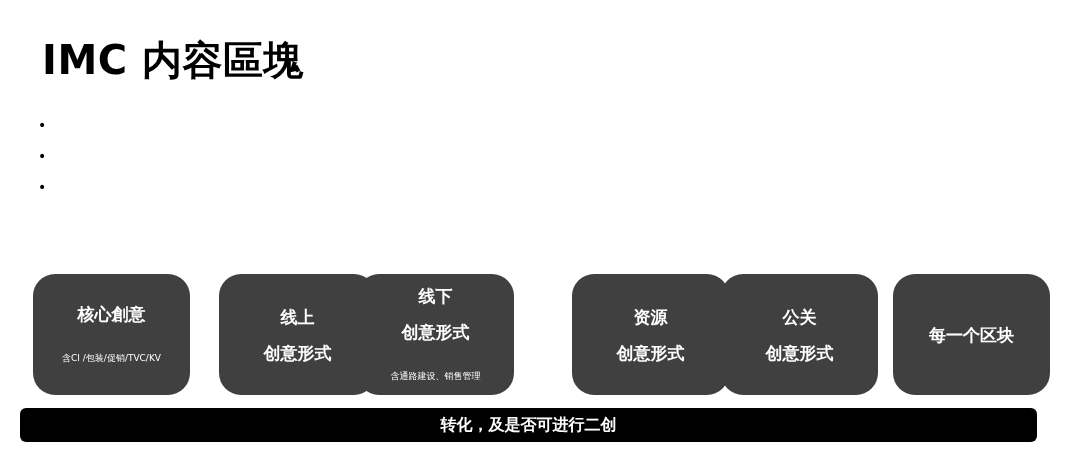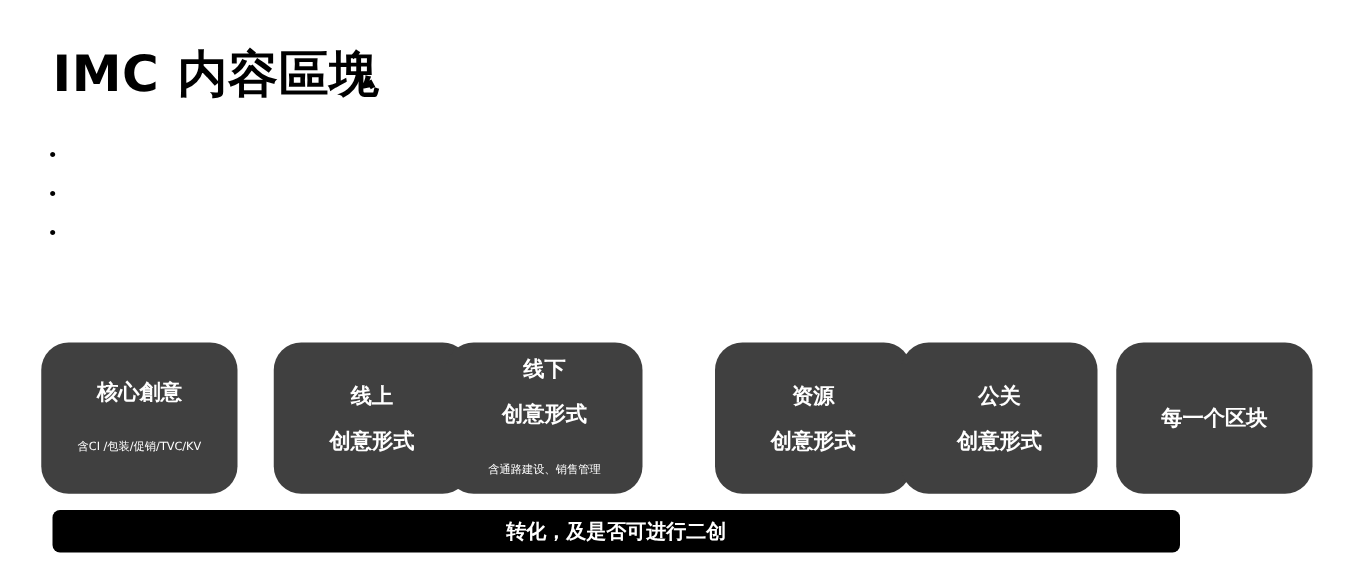--- a/index.html
+++ b/index.html
@@ -16,21 +16,21 @@
     .bullets li .dot { position: absolute; left: 0; top: 0; font-size: 14px; }
     .box {
       position: absolute; top: 274px; width: 157px; height: 121px; background: #404040; color: #fff;
       border-radius: 22px; display: flex; flex-direction: column; align-items: center; justify-content: center;
       text-align: center;
       gap: 16px;
     }
     .box .main { font-size: 17px; font-weight: bold; line-height: 20px; }
     .box .sub { font-size: 9px; line-height: 13px; margin-top: 12px; }
     .bar {
-      position: absolute; left: 42px; top: 408px; width: 902px; height: 34px; background: #000; color: #fff;
+      position: absolute; left: 20px; top: 408px; width: 1017px; height: 34px; background: #000; color: #fff;
       border-radius: 6px; display: flex; align-items: center; justify-content: center;
       font-size: 16px; font-weight: bold;
     }
   </style>
 </head>
 <body>
 
 <div class="title">IMC 内容區塊</div>
 
 <ul class="bullets">

